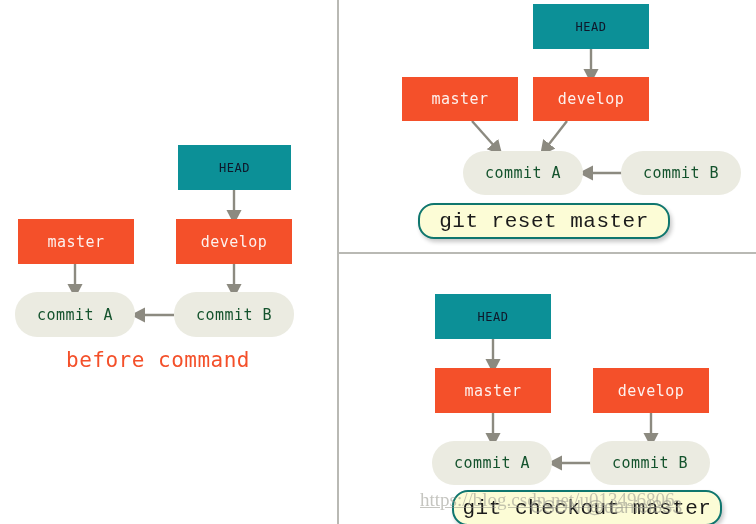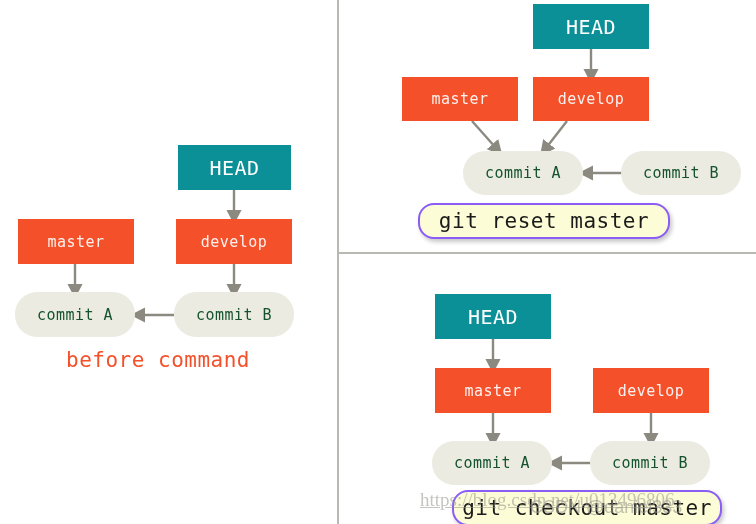--- a/index.html
+++ b/index.html
@@ -32,22 +32,22 @@
     display: flex;
     align-items: center;
     justify-content: center;
     box-sizing: border-box;
     letter-spacing: 0.5px;
     white-space: nowrap;
     user-select: none;
   }
   .node-head {
     background: #0c9097;
-    color: #ffffff;
-    font-size: 20px;
+    color: #0f172a;
+    font-size: 12px;
   }
   .node-branch {
     background: #f4502a;
     color: #fdf1ee;
     font-size: 15px;
   }
   .node-commit {
     background: #ebebe1;
     color: #14532d;
     font-size: 15px;
@@ -74,27 +74,28 @@
   }
 
   
   .cmd-pill {
     position: absolute;
     display: flex;
     align-items: center;
     justify-content: center;
     box-sizing: border-box;
     background: #fcfcd6;
-    border: 2px solid #8b5cf6;
+    border: 2px solid #0f766e;
     border-radius: 16px;
     color: #1b1b1b;
     font-size: 21px;
     letter-spacing: 0.5px;
     white-space: nowrap;
     box-shadow: 2px 3px 4px rgba(0,0,0,0.22);
+    font-family: Liberation Mono, monospace;
   }
 
   
   .watermark {
     position: absolute;
     color: rgba(150,150,140,0.55);
     font-family: "Liberation Serif", "DejaVu Serif", serif;
     font-size: 19px;
     white-space: nowrap;
     user-select: none;

